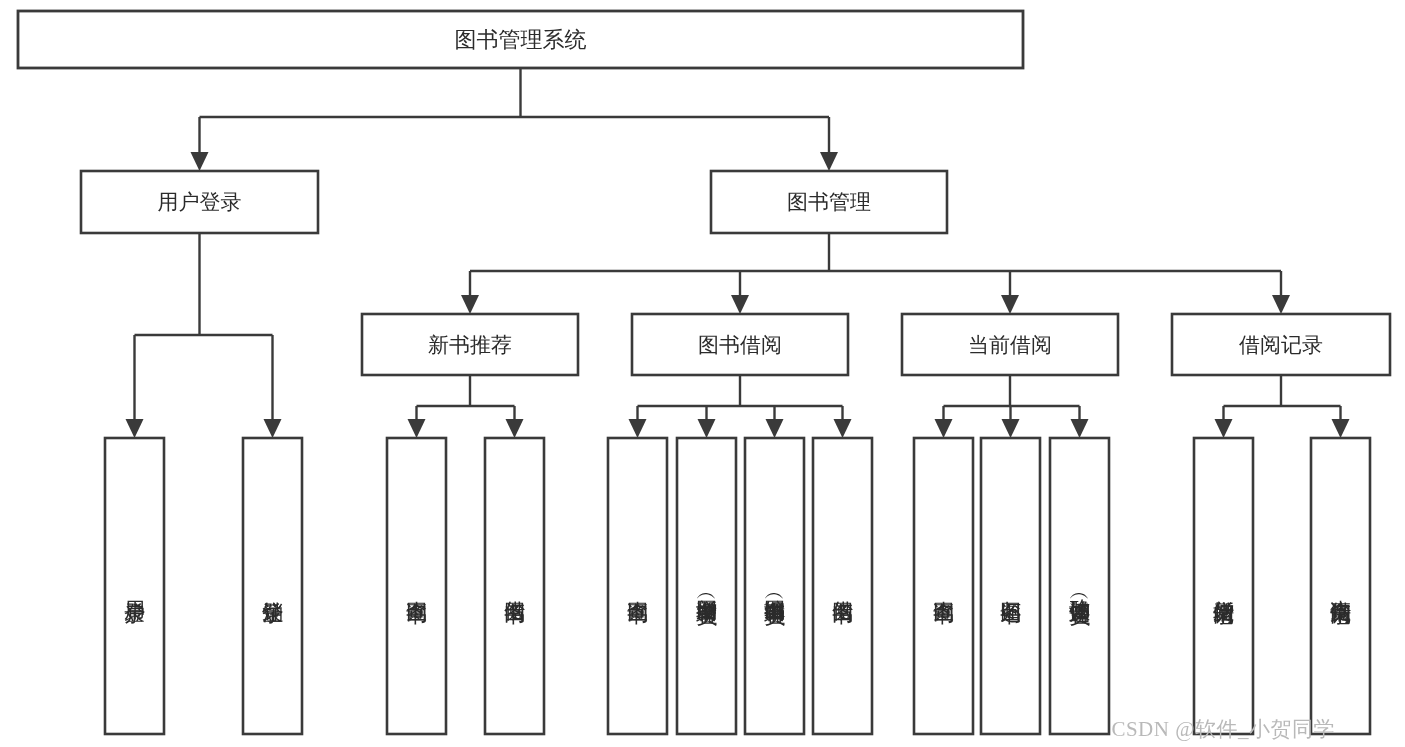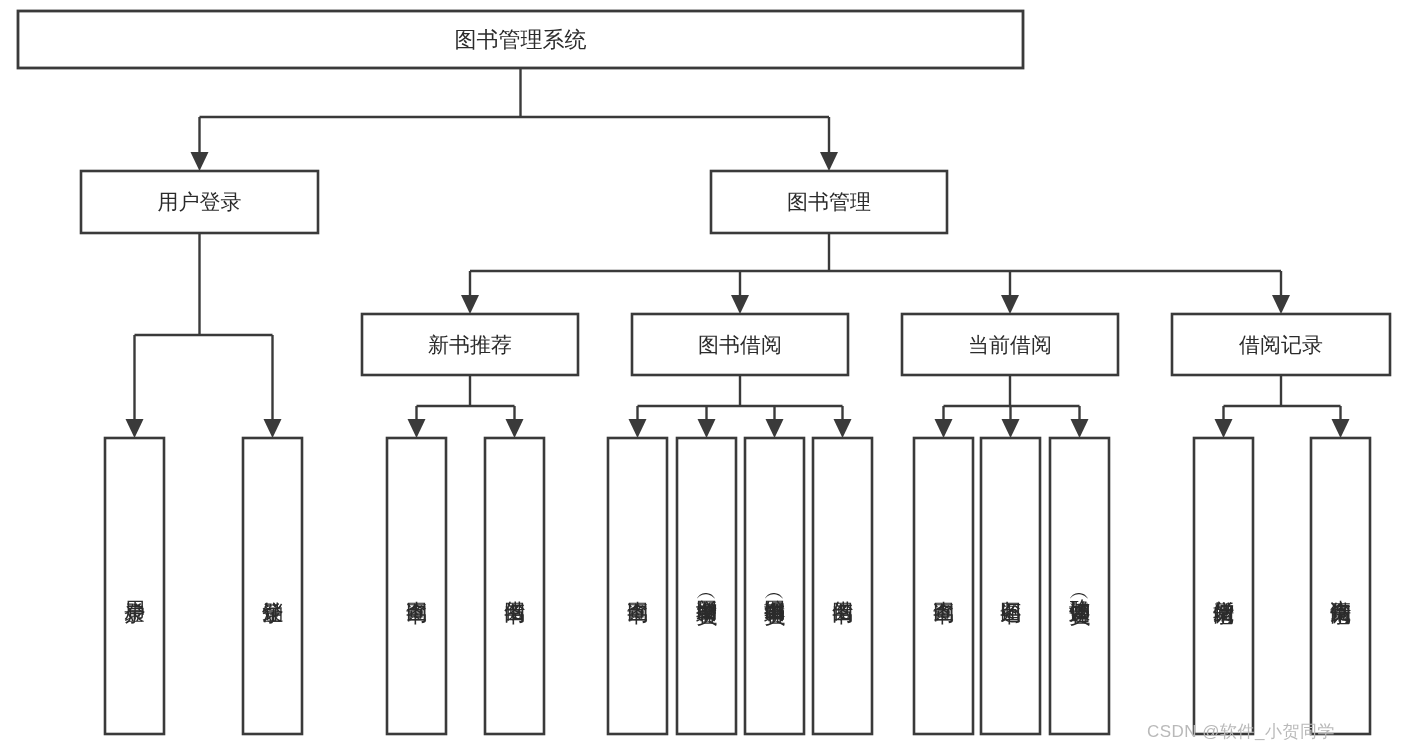--- a/index.html
+++ b/index.html
@@ -52,22 +52,22 @@
     line-height:1.06;
     color:#2b2b2b;
     letter-spacing:1px;
     pointer-events:none;
     text-align:center;
   }
   .watermark{
     position:absolute;
     right:8px;
     bottom:4px;
-    font-family:Liberation Sans, sans-serif;
-    font-size:17px;
+    font-family:Liberation Serif, serif;
+    font-size:21px;
     color:#b9b9b9;
     letter-spacing:0.5px;
     white-space:nowrap;
   }
 </style>
 </head>
 <body>
 
 <div id="diagram-root">
 

